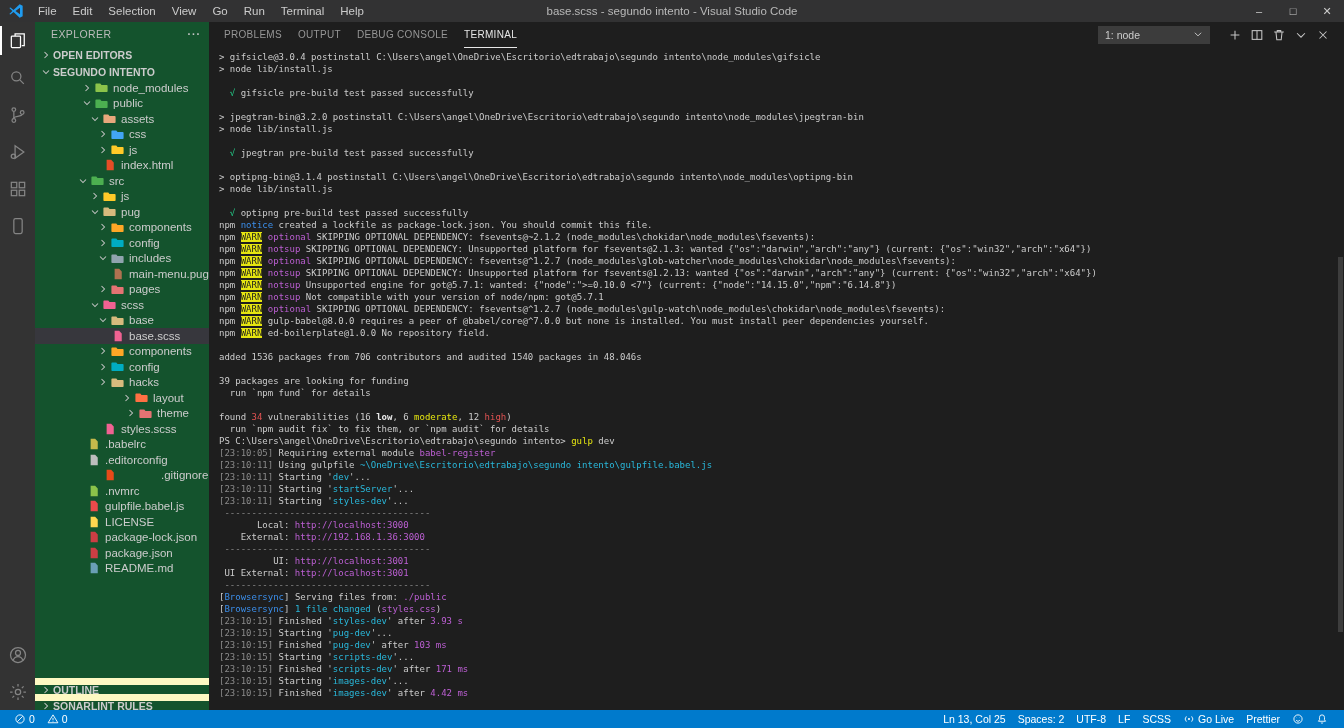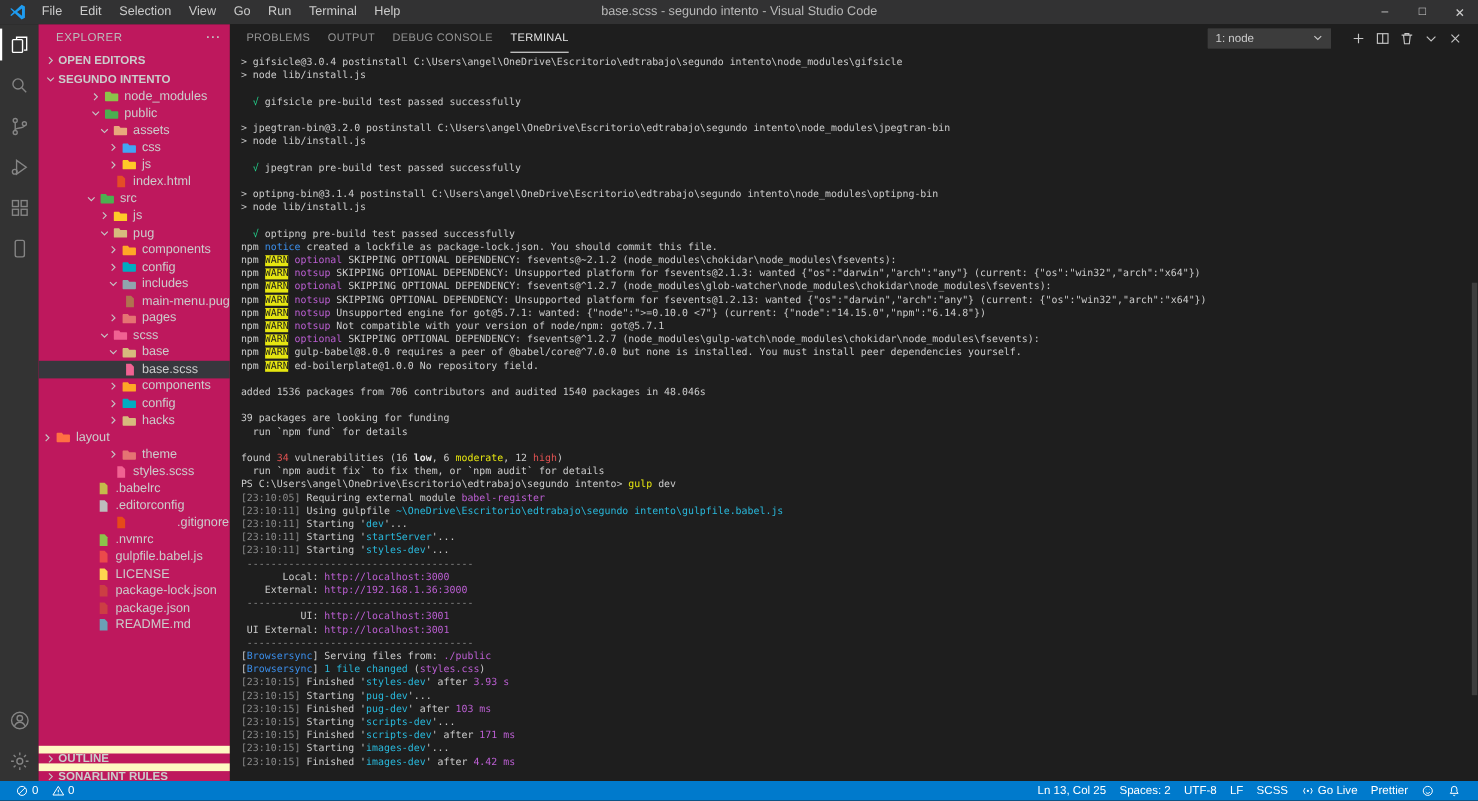--- a/index.html
+++ b/index.html
@@ -18,21 +18,21 @@
   
   .main { display:flex; height:688px; }
 
   .activitybar { width:35px; background:#333333; display:flex; flex-direction:column; align-items:center; }
   .act-slot { width:35px; height:37px; display:flex; align-items:center; justify-content:center; color:#858585; position:relative; }
   .act-slot.active { color:#ffffff; }
   .act-slot.active::before { content:""; position:absolute; left:0; top:4px; bottom:4px; width:2px; background:#ffffff; }
   .act-slot svg { width:20px; height:20px; }
   .act-bottom { margin-top:auto; display:flex; flex-direction:column; align-items:center; }
 
-  .sidebar { width:174px; background:#be185d; display:flex; flex-direction:column; font-size:11.5px; overflow:hidden; }
+  .sidebar { width:174px; background:#14532d; display:flex; flex-direction:column; font-size:11.5px; overflow:hidden; }
   .sidebar-header { height:24px; display:flex; align-items:center; padding:0 8px 0 16px; font-size:10.5px; color:#bbbbbb; letter-spacing:.4px; }
   .more { margin-left:auto; color:#c5c5c5; letter-spacing:1px; font-weight:bold; }
   .section-row { height:17px; display:flex; align-items:center; font-weight:bold; font-size:10.5px; color:#cccccc; padding-left:4px; }
   .section-row .twist { width:14px; display:flex; justify-content:center; color:#c5c5c5; }
   .tree { flex:0 0 auto; }
   .tree-row { height:15.5px; display:flex; align-items:center; white-space:nowrap; cursor:pointer; }
   .tree-row.selected { background:#37373d; }
   .tree-row .twist { width:15px; flex:0 0 15px; display:flex; justify-content:center; align-items:center; color:#c5c5c5; }
   .tree-row .spacer { width:7px; flex:0 0 7px; }
   .tree-row .ficon { width:15px; flex:0 0 15px; display:flex; align-items:center; justify-content:center; margin-right:4px; }
@@ -422,34 +422,34 @@
               <path d="M6 4l4 4-4 4"></path>
             </svg>
           </span>
           <span class="ficon">
             <svg width="13" height="13" viewBox="0 0 16 16">
               <path fill="#d7ba7d" d="M1.5 3h5L8 5h6.5a1 1 0 011 1v6.5a1 1 0 01-1 1h-13a1 1 0 01-1-1V4a1 1 0 011-1z"></path>
             </svg>
           </span>
           <span>hacks</span>
         </div>
-        <div class="tree-row" style="">
+        <div class="tree-row" style="padding-left: 60px; margin-left: 24px;">
           <span class="twist">
             <svg width="12" height="12" viewBox="0 0 16 16" fill="none" stroke="currentColor" stroke-width="1.4">
               <path d="M6 4l4 4-4 4"></path>
             </svg>
           </span>
           <span class="ficon">
             <svg width="13" height="13" viewBox="0 0 16 16">
               <path fill="#ff7043" d="M1.5 3h5L8 5h6.5a1 1 0 011 1v6.5a1 1 0 01-1 1h-13a1 1 0 01-1-1V4a1 1 0 011-1z"></path>
             </svg>
           </span>
           <span>layout</span>
         </div>
-        <div class="tree-row" style="padding-left: 60px;">
+        <div class="tree-row" style="padding-left: 88px;">
           <span class="twist">
             <svg width="12" height="12" viewBox="0 0 16 16" fill="none" stroke="currentColor" stroke-width="1.4">
               <path d="M6 4l4 4-4 4"></path>
             </svg>
           </span>
           <span class="ficon">
             <svg width="13" height="13" viewBox="0 0 16 16">
               <path fill="#e57373" d="M1.5 3h5L8 5h6.5a1 1 0 011 1v6.5a1 1 0 01-1 1h-13a1 1 0 01-1-1V4a1 1 0 011-1z"></path>
             </svg>
           </span>

